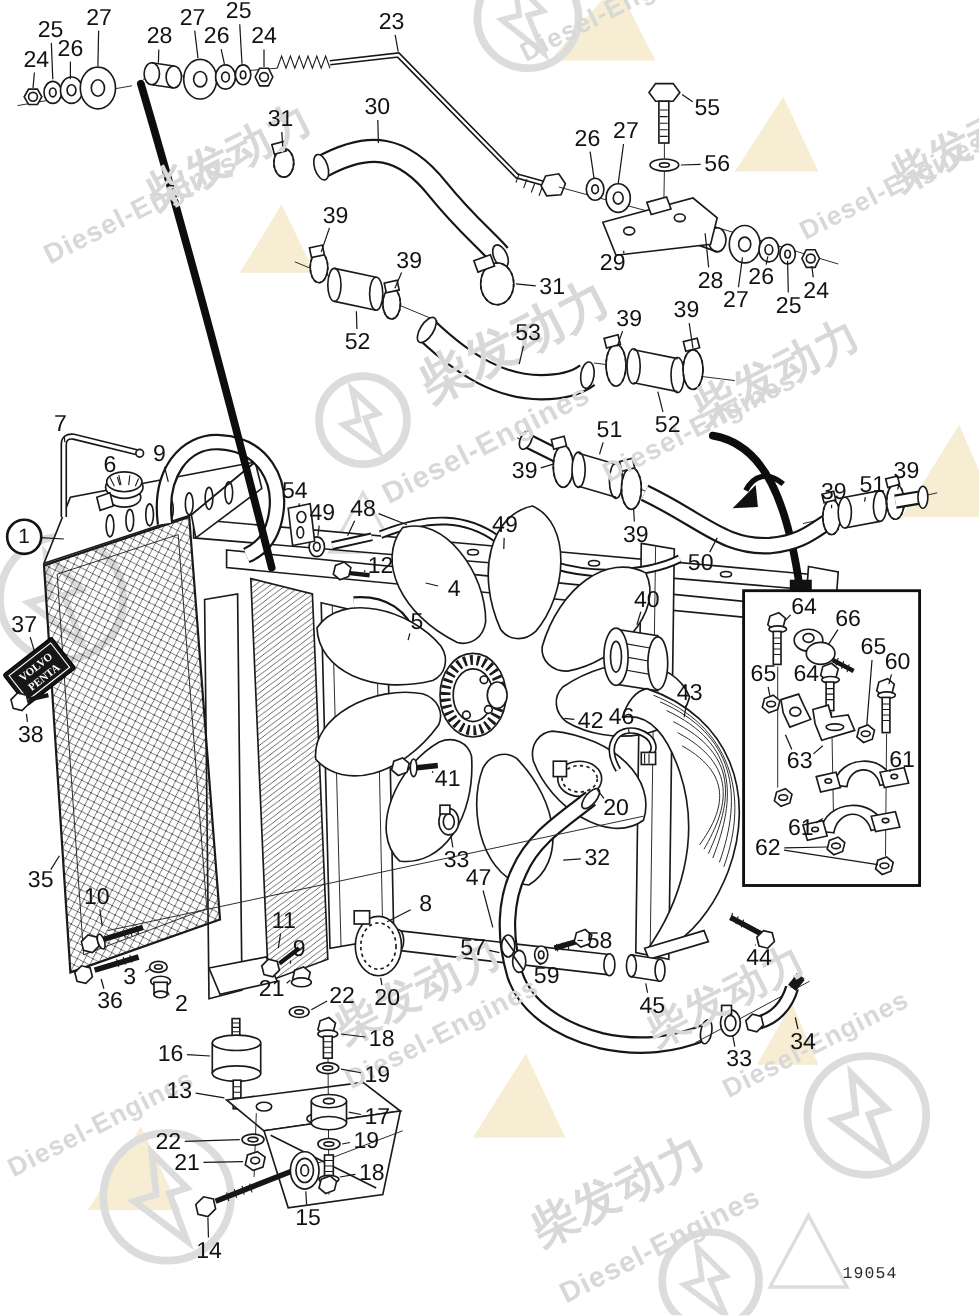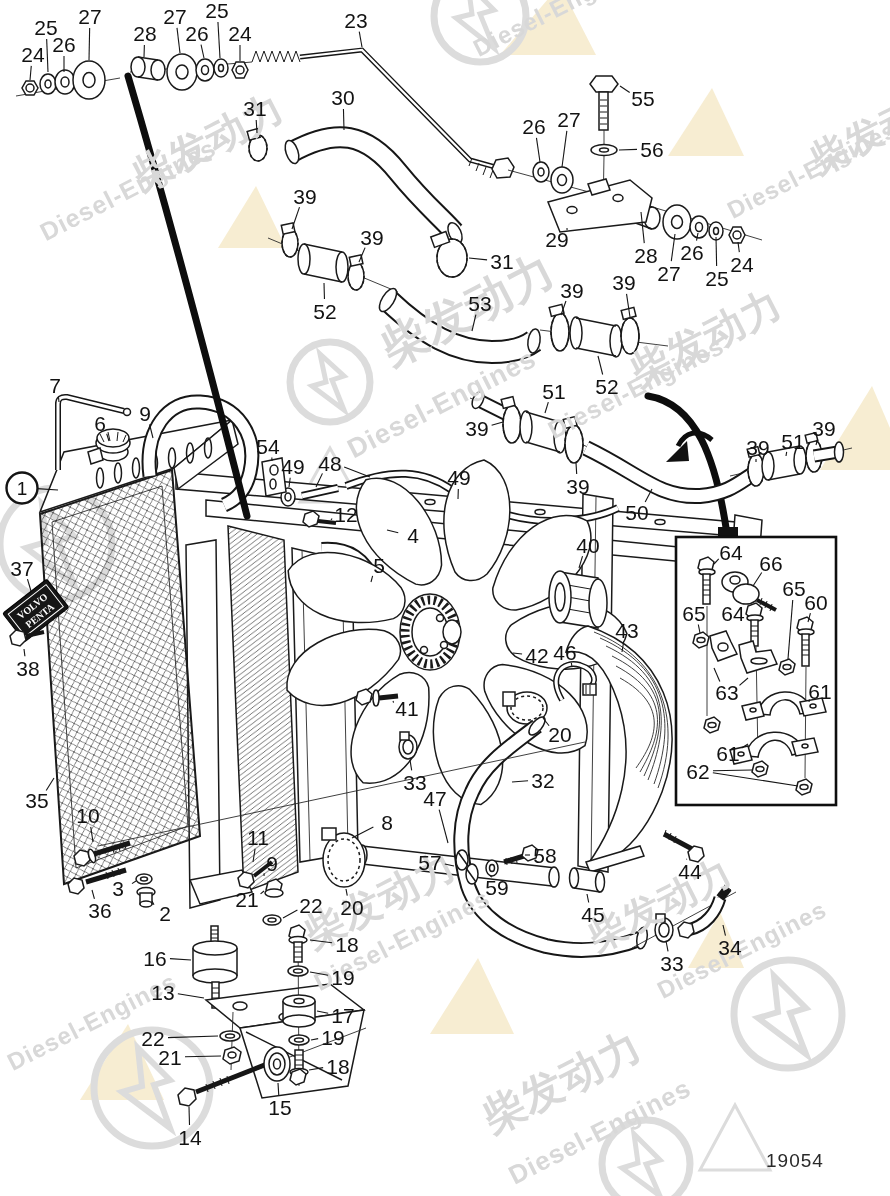--- a/index.html
+++ b/index.html
@@ -4,22 +4,22 @@
 <style>
   html,body{margin:0;padding:0;background:#fff;}
   .stage{position:relative;width:890px;height:1196px;background:#fff;overflow:hidden;
          font-family:"Liberation Sans",sans-serif;}
   .stage svg{position:absolute;left:0;top:0;}
   .bg-layer{z-index:1;}
   .art-layer{z-index:2;}
   .wm-text{position:absolute;z-index:3;transform:translate(-50%,-50%) rotate(-27deg);
            color:#d8d8d8;font-weight:bold;white-space:nowrap;pointer-events:none;letter-spacing:1px;}
   .callout-layer{z-index:4;}
-  .dwg-no{position:absolute;z-index:5;left:766px;top:1150px;font-size:19px;color:#2a2a2a;
-          letter-spacing:1px;}
+  .dwg-no{position:absolute;z-index:5;left:766px;top:1150px;font-size:15px;color:#2a2a2a;
+          letter-spacing:1px;font-family:Liberation Mono, monospace;}
   
   .ln{fill:none;stroke:#1a1a1a;stroke-width:1.5;}
   .fw{fill:#ffffff;stroke:#1a1a1a;stroke-width:1.5;}
   .fb{fill:#111;stroke:none;}
   .thin{fill:none;stroke:#2a2a2a;stroke-width:0.9;}
   .to{fill:none;stroke:#161616;}
   .ti{fill:none;stroke:#ffffff;}
   .thick{fill:none;stroke:#0d0d0d;stroke-width:7;stroke-linecap:round;}
   .tick{fill:none;stroke:#1a1a1a;stroke-width:1;}
   .wmshape{stroke:#dcdcdc;fill:none;}

